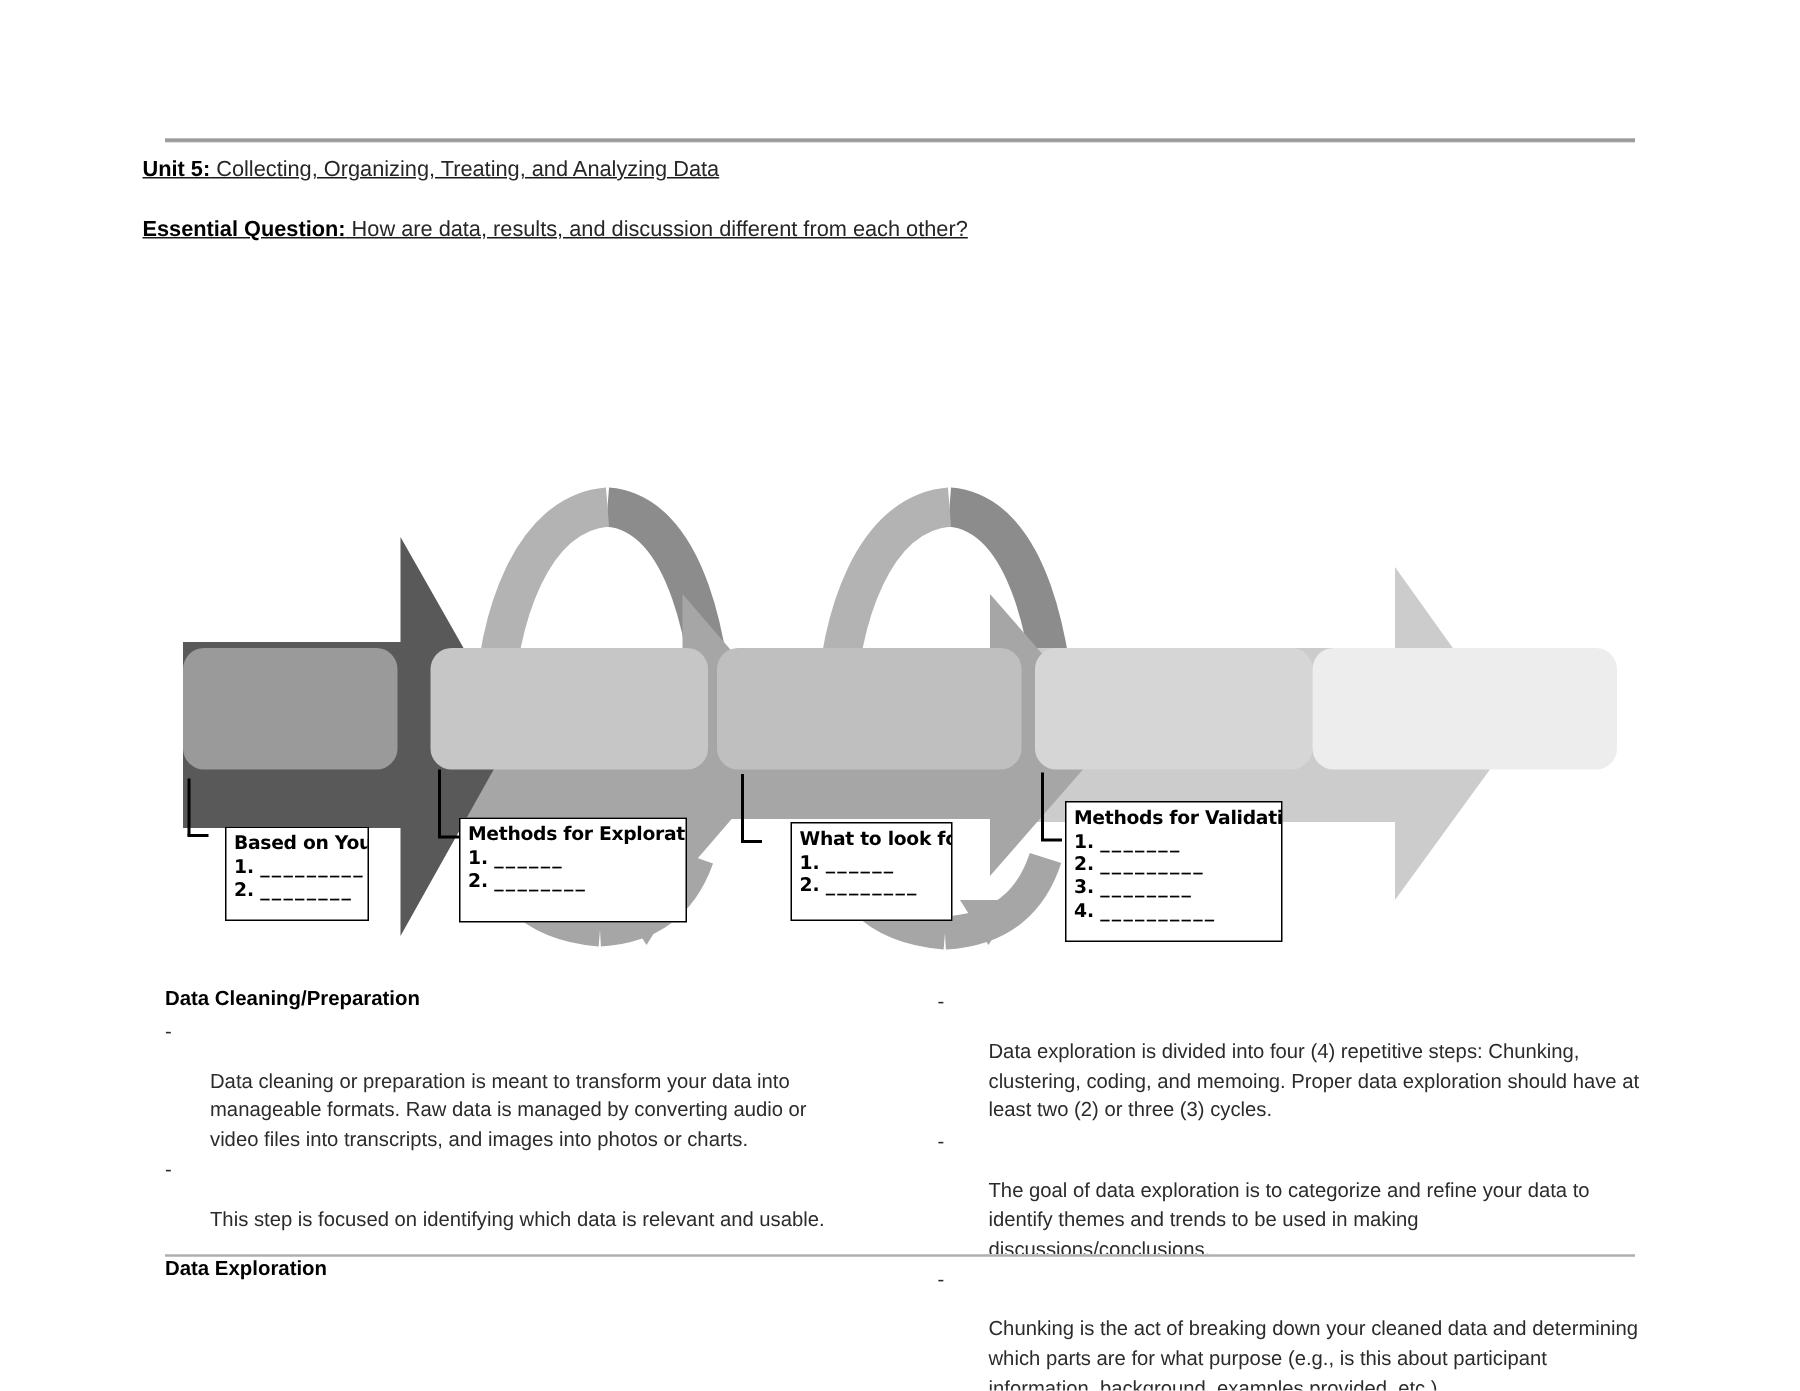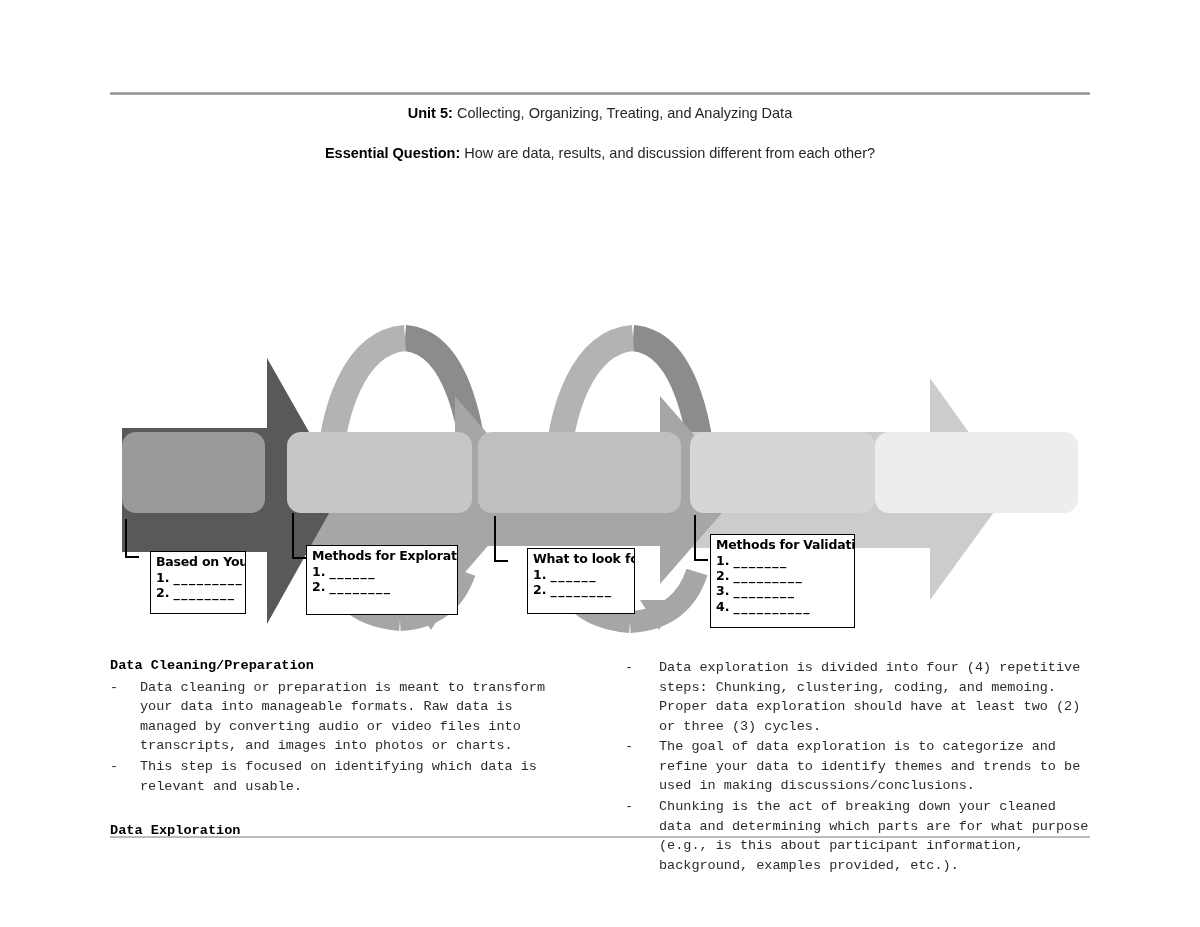--- a/index.html
+++ b/index.html
@@ -29,24 +29,25 @@
     position: absolute;
     left: 110px;
     top: 92px;
     width: 980px;
     height: 3px;
     background: linear-gradient(to bottom, #c9c9c9 0%, #8e8e8e 45%, #b8b8b8 100%);
   }
 
   .header {
     position: absolute;
-    left: 110px;
+    left: 95px;
     top: 104px;
     width: 980px;
-    text-align: center;
+    text-align: left;
+    text-decoration: underline;
   }
   .header .line {
     font-size: 14.5px;
     line-height: 1.28;
     margin-bottom: 8px;
     color: #262626;
   }
   .header .line b { font-weight: bold; color: #000; }
   .header .line.l3 { margin-top: 21px; }
 
@@ -114,44 +115,44 @@
     height: 1.5px;
     background: #000;
   }
 
   
   .col {
     position: absolute;
     font-size: 13.5px;
     color: #2b2b2b;
     line-height: 1.45;
-    font-family: Liberation Mono, monospace;
   }
   .col-left  { left: 110px; top: 656px; width: 460px; }
   .col-right { left: 625px; top: 658px; width: 470px; }
 
   .sec-head {
     font-weight: bold;
     color: #000;
     font-size: 13.6px;
     margin: 0 0 2px 0;
   }
-  .sec-head.spaced { margin-top: 25px; }
+  .sec-head.spaced { margin-top: 13px; }
 
   .bullet {
     display: flex;
     margin-bottom: 1px;
   }
   .bullet .mark {
     width: 30px;
     flex: 0 0 30px;
     color: #2b2b2b;
   }
   .bullet .txt {
     flex: 1 1 auto;
+    margin-top: 33px;
   }
   .col-right .bullet .mark { width: 34px; flex: 0 0 34px; }
 
   .bottom-rule {
     position: absolute;
     left: 110px;
     top: 836px;
     width: 980px;
     height: 2px;
     background: linear-gradient(to bottom, #cfcfcf 0%, #a8a8a8 60%, #d5d5d5 100%);

